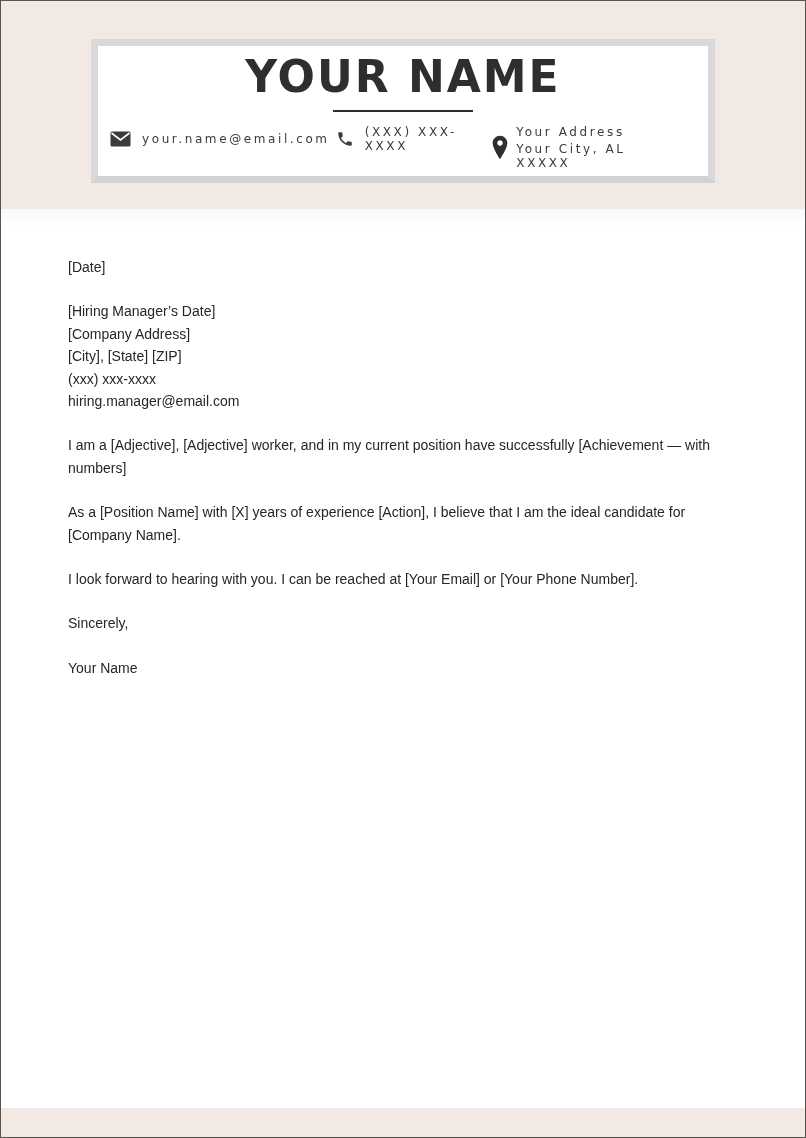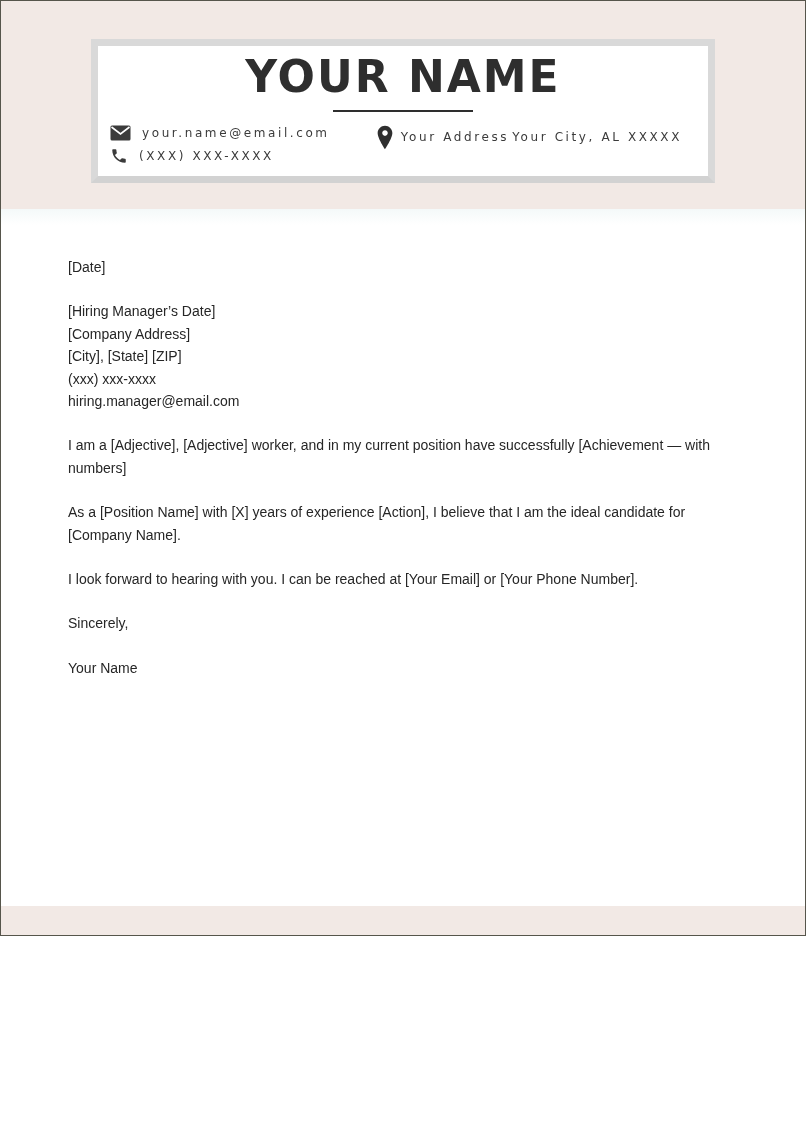--- a/index.html
+++ b/index.html
@@ -3,21 +3,21 @@
 <meta charset="utf-8">
 <style>
   * { margin: 0; padding: 0; box-sizing: border-box; }
   html, body { background: #ffffff; }
   body {
     font-family: "Liberation Sans", sans-serif;
     width: 806px;
   }
   .page {
     width: 806px;
-    height: 936px;
+    height: 1138px;
     border: 1px solid #56554b;
     box-shadow: inset 0 0 0 1px #f7f3e7, inset 0 0 0 2px #56554b;
     display: flex;
     flex-direction: column;
     background: #ffffff;
     overflow: hidden;
   }
   
   .header-band {
     background: #f2e9e5;
@@ -48,30 +48,30 @@
     height: 2px;
     background: #2e2e2e;
     margin: 9px auto 13px auto;
   }
   .contact {
     display: flex;
     justify-content: space-between;
     align-items: flex-start;
     padding: 0 26px 0 12px;
   }
-  .contact-left { display: flex; flex-direction: column; gap: 6px; }
+  .contact-left { display: flex; gap: 6px; }
   .contact-row { display: flex; align-items: center; gap: 11px; }
   .contact-text {
     font-family: "DejaVu Sans", sans-serif;
     font-size: 12px;
     letter-spacing: 2.6px;
     color: #3b3b3b;
   }
   .contact-right { display: flex; align-items: center; gap: 7px; }
-  .address-lines { display: flex; gap: 3px; }
+  .address-lines { display: flex; flex-direction: column; gap: 3px; }
   .icon { display: inline-flex; align-items: center; justify-content: center; }
   .icon svg { display: block; }
   
   .body-area {
     flex: 1 1 auto;
     background: linear-gradient(to bottom, #f4f9f9 0px, #ffffff 16px);
     padding: 47px 60px 0 67px;
   }
   .letter { width: 672px; }
   .para {

